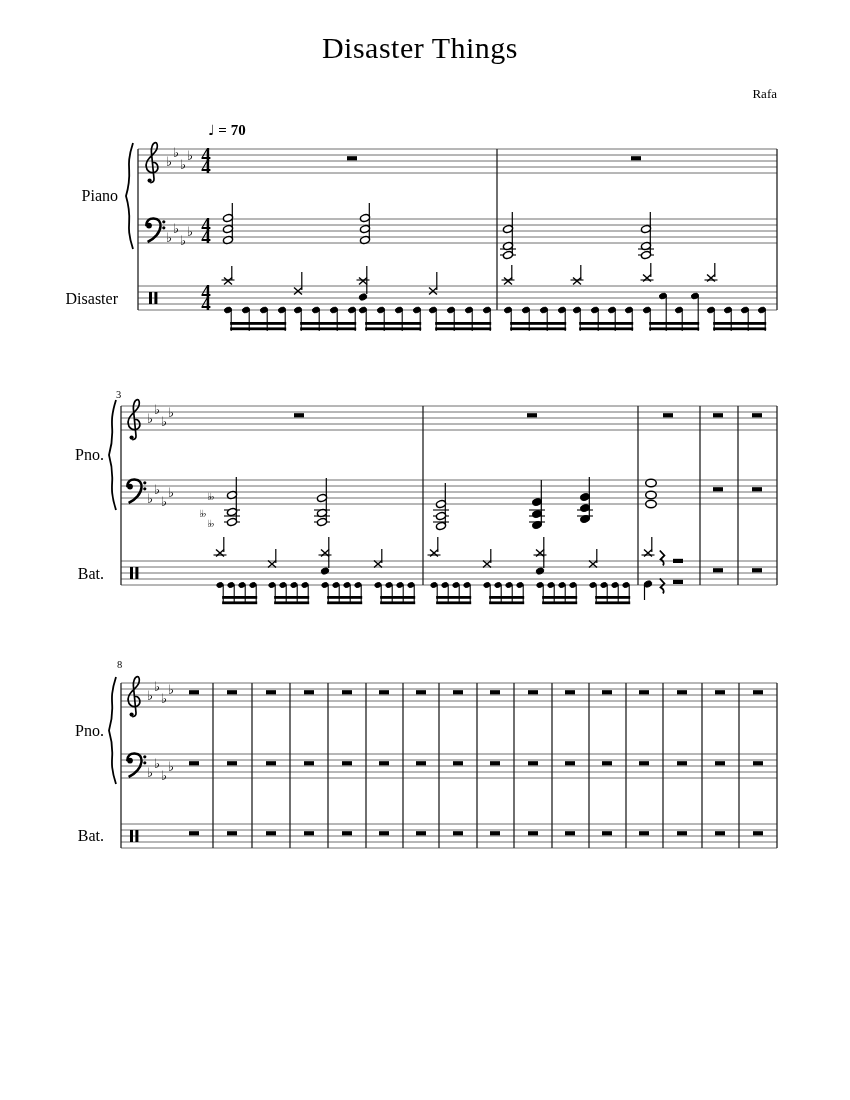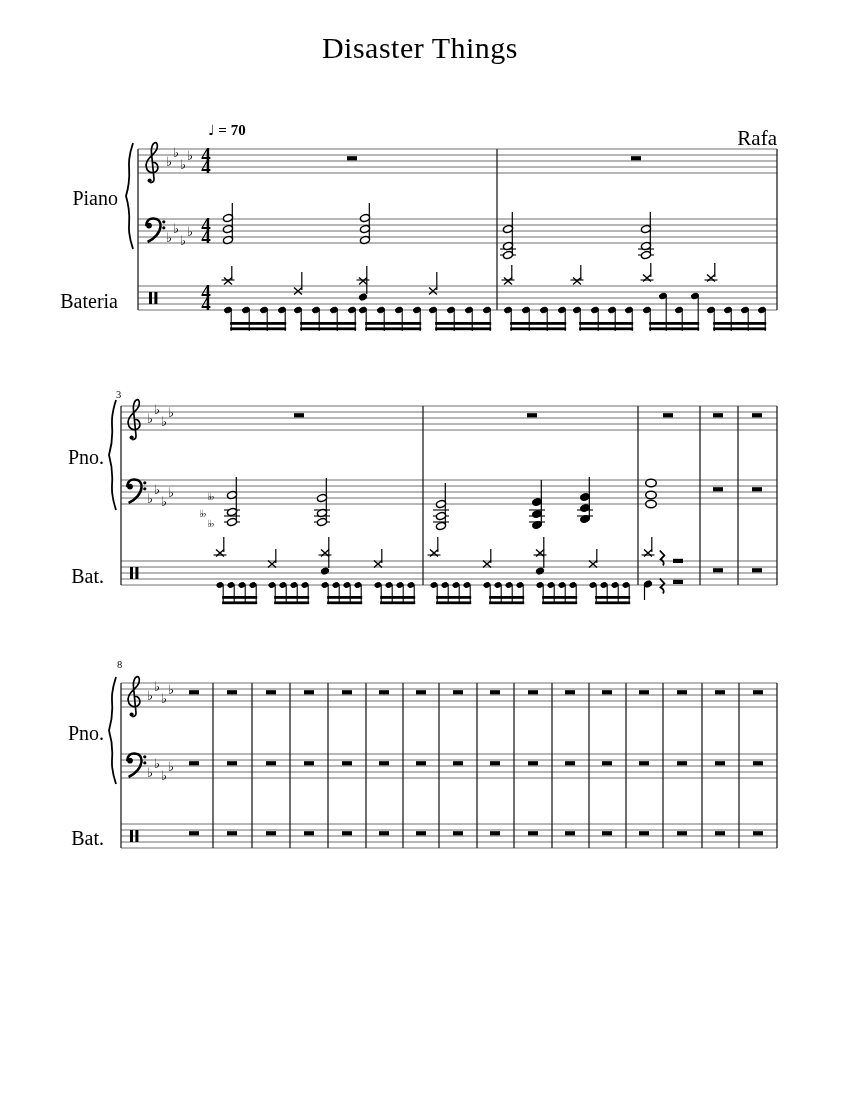--- a/index.html
+++ b/index.html
@@ -1,24 +1,24 @@
 <!DOCTYPE html>
 <html><head>
 <meta charset="utf-8">
 <style>
   html,body{margin:0;padding:0;background:#ffffff;}
   body{width:850px;height:1100px;position:relative;overflow:hidden;
        font-family:"Liberation Serif", serif; color:#000;}
   .abs{position:absolute;white-space:nowrap;}
   #title{top:31px;left:0;right:10px;text-align:center;font-size:30px;letter-spacing:.5px;}
-  #composer{top:86px;right:73px;font-size:21px;margin-top:40px;}
+  #composer{top:86px;right:73px;font-size:13px;}
   #tempo{top:122px;left:208px;font-size:15px;}
   #tempo .glyph{font-family:"DejaVu Sans",sans-serif;font-size:14px;}
   #tempo .val{font-weight:bold;}
-  .inst{font-size:20px;}
+  .inst{font-size:16px;}
   #lbl-piano{top:187px;right:732px;}
   #lbl-bateria{top:290px;right:732px;}
   #lbl-pno2{top:446px;right:746px;}
   #lbl-bat2{top:565px;right:746px;}
   #lbl-pno3{top:722px;right:746px;}
   #lbl-bat3{top:827px;right:746px;}
   .mnum{font-size:10.5px;}
   #mnum3{top:389px;left:116px;}
   #mnum8{top:659px;left:117px;}
   svg{position:absolute;top:0;left:0;}
@@ -26,21 +26,21 @@
 </head>
 <body>
 
 <div id="title" class="abs">Disaster Things</div>
 <div id="composer" class="abs">Rafa</div>
 
 <div id="tempo" class="abs"><span class="glyph">♩</span>
   <span class="val">= 70</span></div>
 
 <div id="lbl-piano" class="abs inst">Piano</div>
-<div id="lbl-bateria" class="abs inst">Bateria</div>
+<div id="lbl-bateria" class="abs inst">Disaster</div>
 <div id="lbl-pno2" class="abs inst">Pno.</div>
 <div id="lbl-bat2" class="abs inst">Bat.</div>
 <div id="lbl-pno3" class="abs inst">Pno.</div>
 <div id="lbl-bat3" class="abs inst">Bat.</div>
 
 <div id="mnum3" class="abs mnum">3</div>
 <div id="mnum8" class="abs mnum">8</div>
 
 <svg id="score" width="850" height="1100" viewBox="0 0 850 1100">
     <g>

